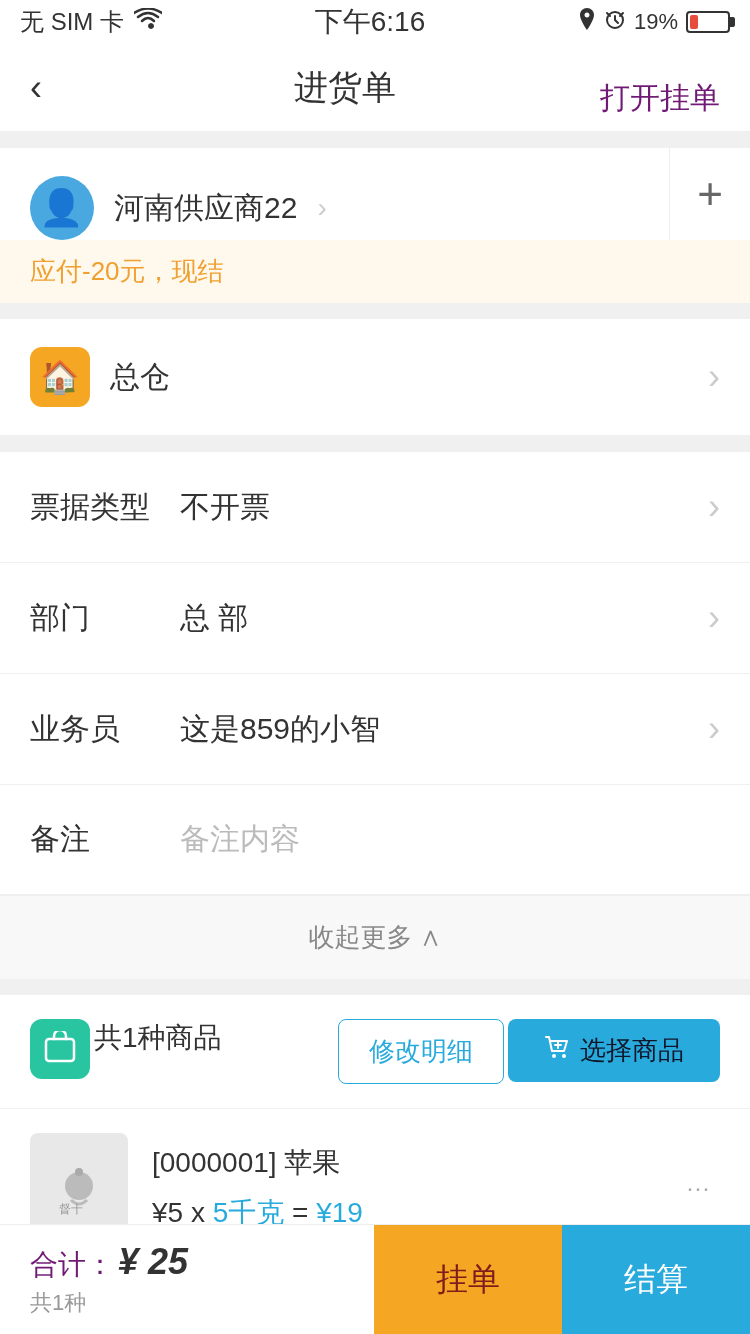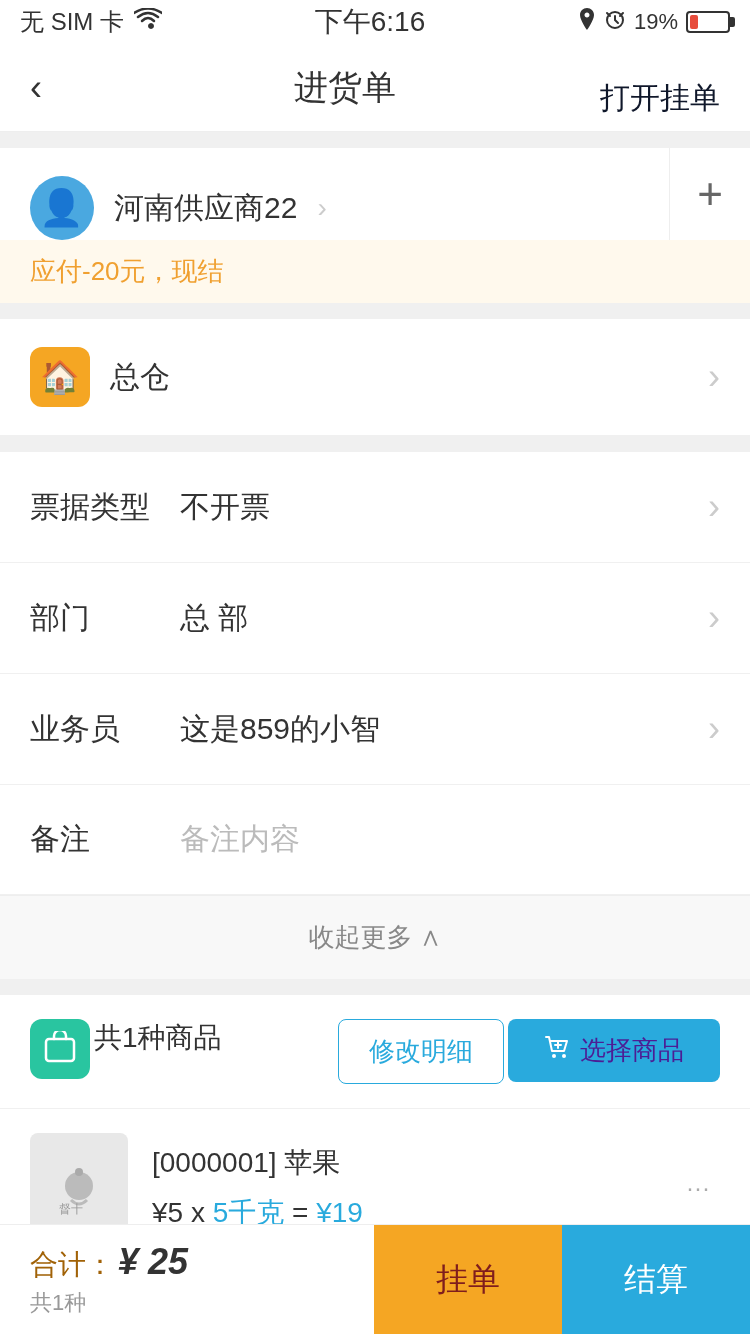--- a/index.html
+++ b/index.html
@@ -58,21 +58,21 @@
       cursor: pointer;
       width: 60px;
     }
     .nav-title {
       font-size: 34px;
       font-weight: 500;
       color: #333;
     }
     .nav-action {
       font-size: 30px;
-      color: #0f172a;
+      color: #701a75;
       cursor: pointer;
       margin-top: 22px;
     }
 
     
     .section-gap {
       height: 16px;
       background: #f0f0f0;
     }
 
@@ -195,21 +195,21 @@
       border: 1.5px solid #29aadd;
       color: #29aadd;
       background: #fff;
       border-radius: 8px;
       padding: 14px 30px;
       font-size: 26px;
       cursor: pointer;
     }
     .btn-solid {
       background: #29aadd;
-      color: #4c1d95;
+      color: #0f172a;
       border: none;
       border-radius: 8px;
       padding: 14px 36px;
       font-size: 26px;
       cursor: pointer;
       display: flex;
       align-items: center;
       gap: 8px;
     }
 
@@ -252,21 +252,21 @@
       background: #fff;
       border-top: 1px solid #eee;
     }
     .total-section {
       flex: 1;
       display: flex;
       flex-direction: column;
       justify-content: center;
       padding: 0 30px;
     }
-    .total-label { font-size: 28px; color: #a16207; }
+    .total-label { font-size: 28px; color: #701a75; }
     .total-amount { font-size: 36px; font-weight: 600; color: #333; font-style: italic; }
     .total-count { font-size: 22px; color: #999; margin-top: 4px; }
     .btn-hang {
       width: 188px;
       background: #f5a623;
       color: #7f1d1d;
       display: flex; align-items: center; justify-content: center;
       font-size: 32px;
       cursor: pointer;
     }

